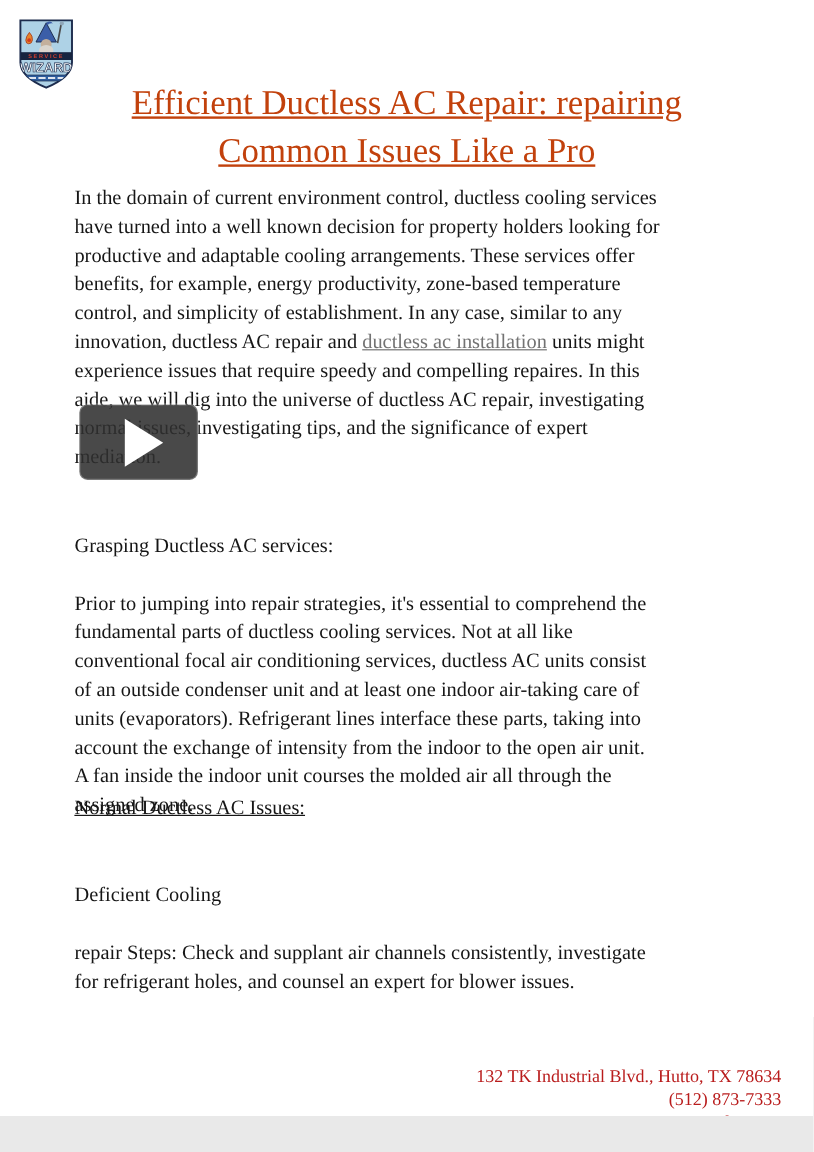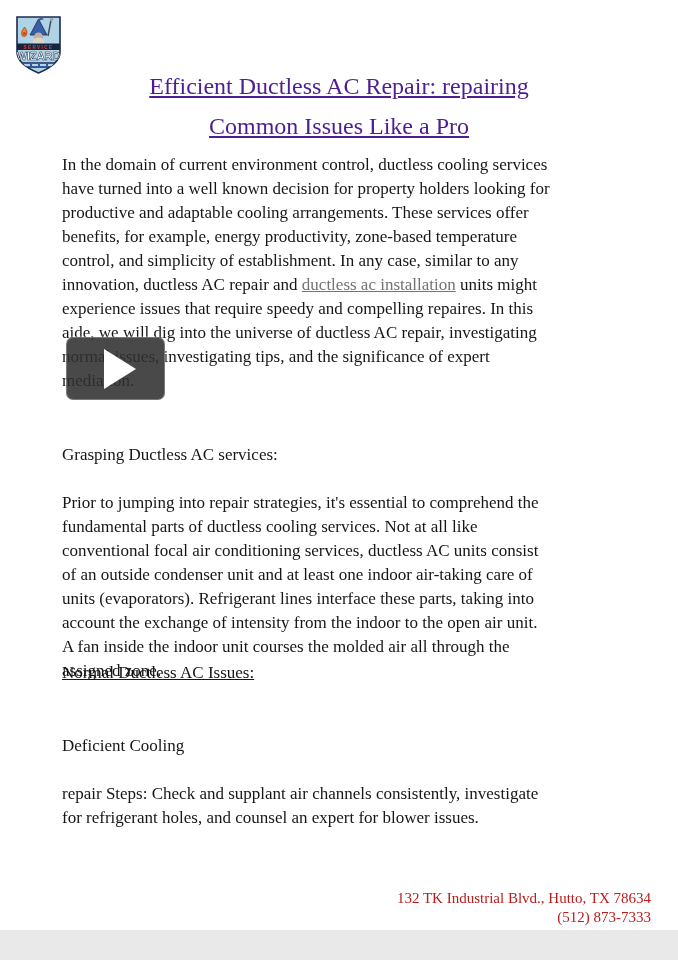--- a/index.html
+++ b/index.html
@@ -20,24 +20,24 @@
     top: 14px;
     width: 47px;
     height: 62px;
   }
   .title {
     position: absolute;
     top: 66px;
     left: 0;
     width: 100%;
     text-align: center;
-    font-size: 24px;
+    font-size: 29px;
     line-height: 40px;
     font-weight: normal;
-    color: #4c1d95;
+    color: #c2410c;
   }
   .title .title-line {
     display: block;
     text-decoration: underline;
   }
   .body-text {
     position: absolute;
     left: 62px;
     width: 582px;
     font-size: 17px;

